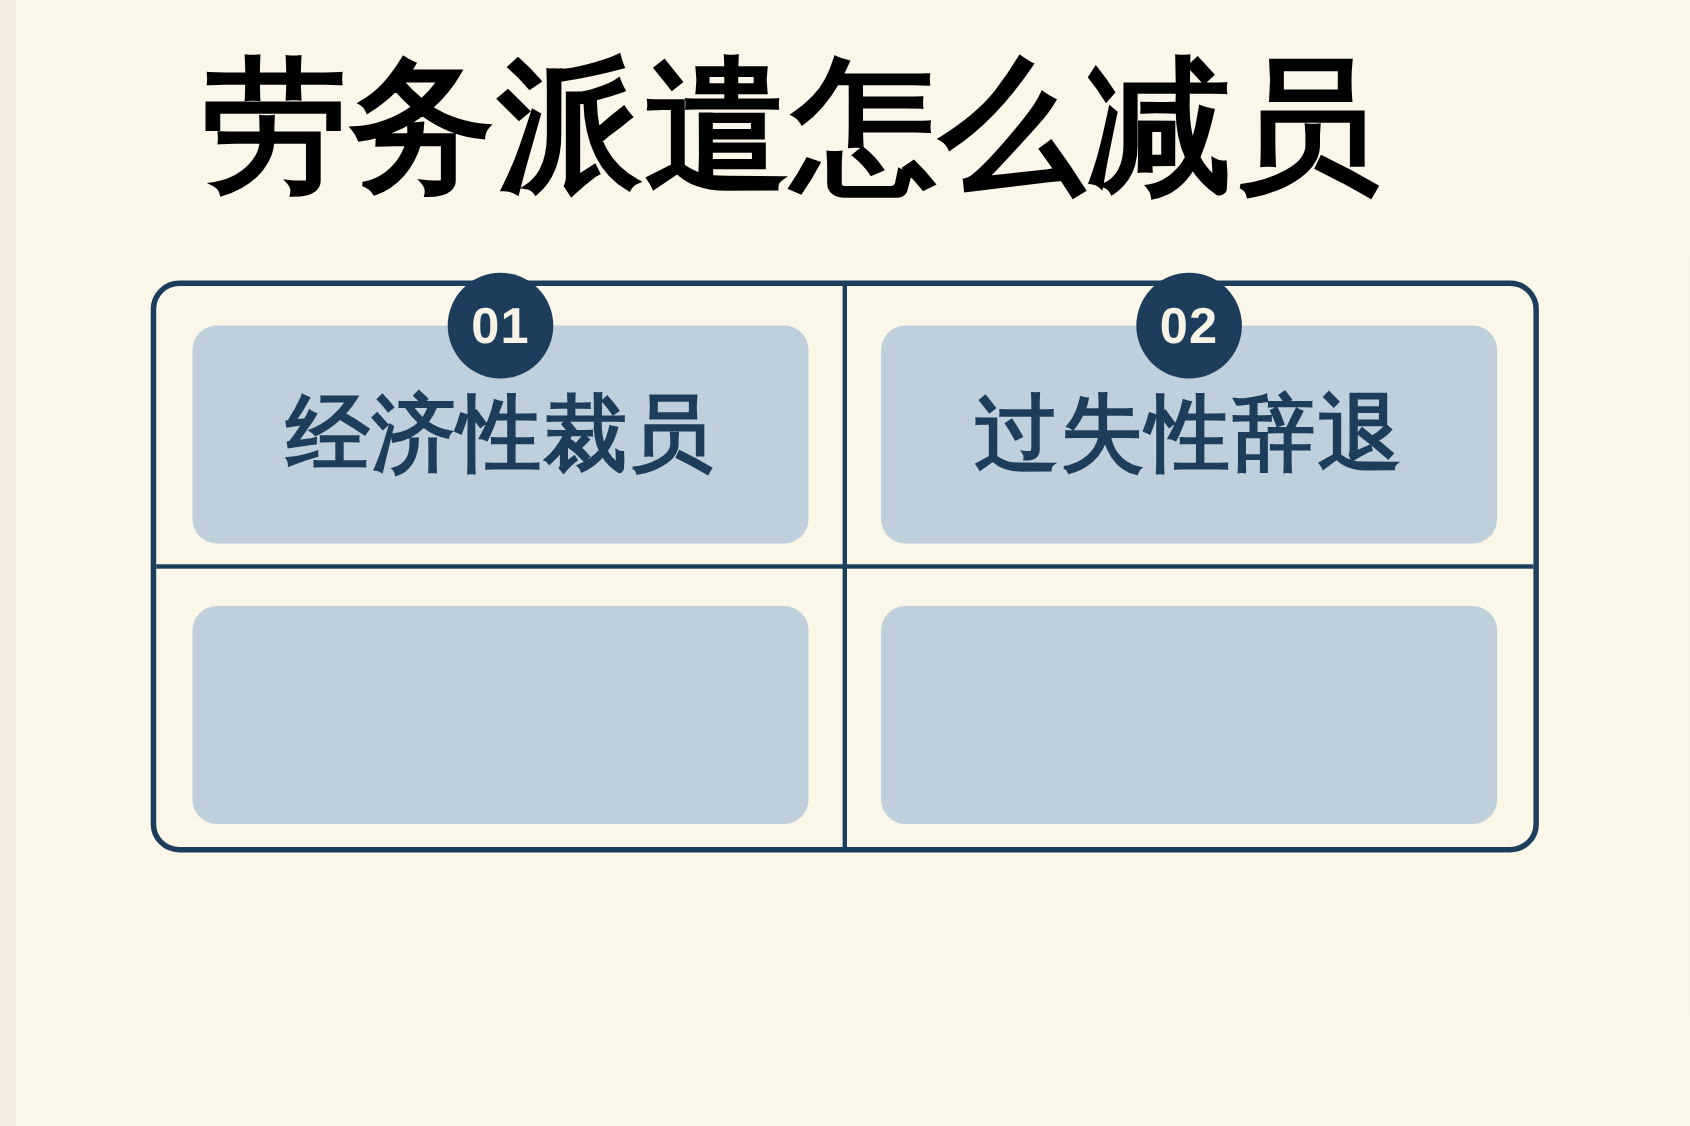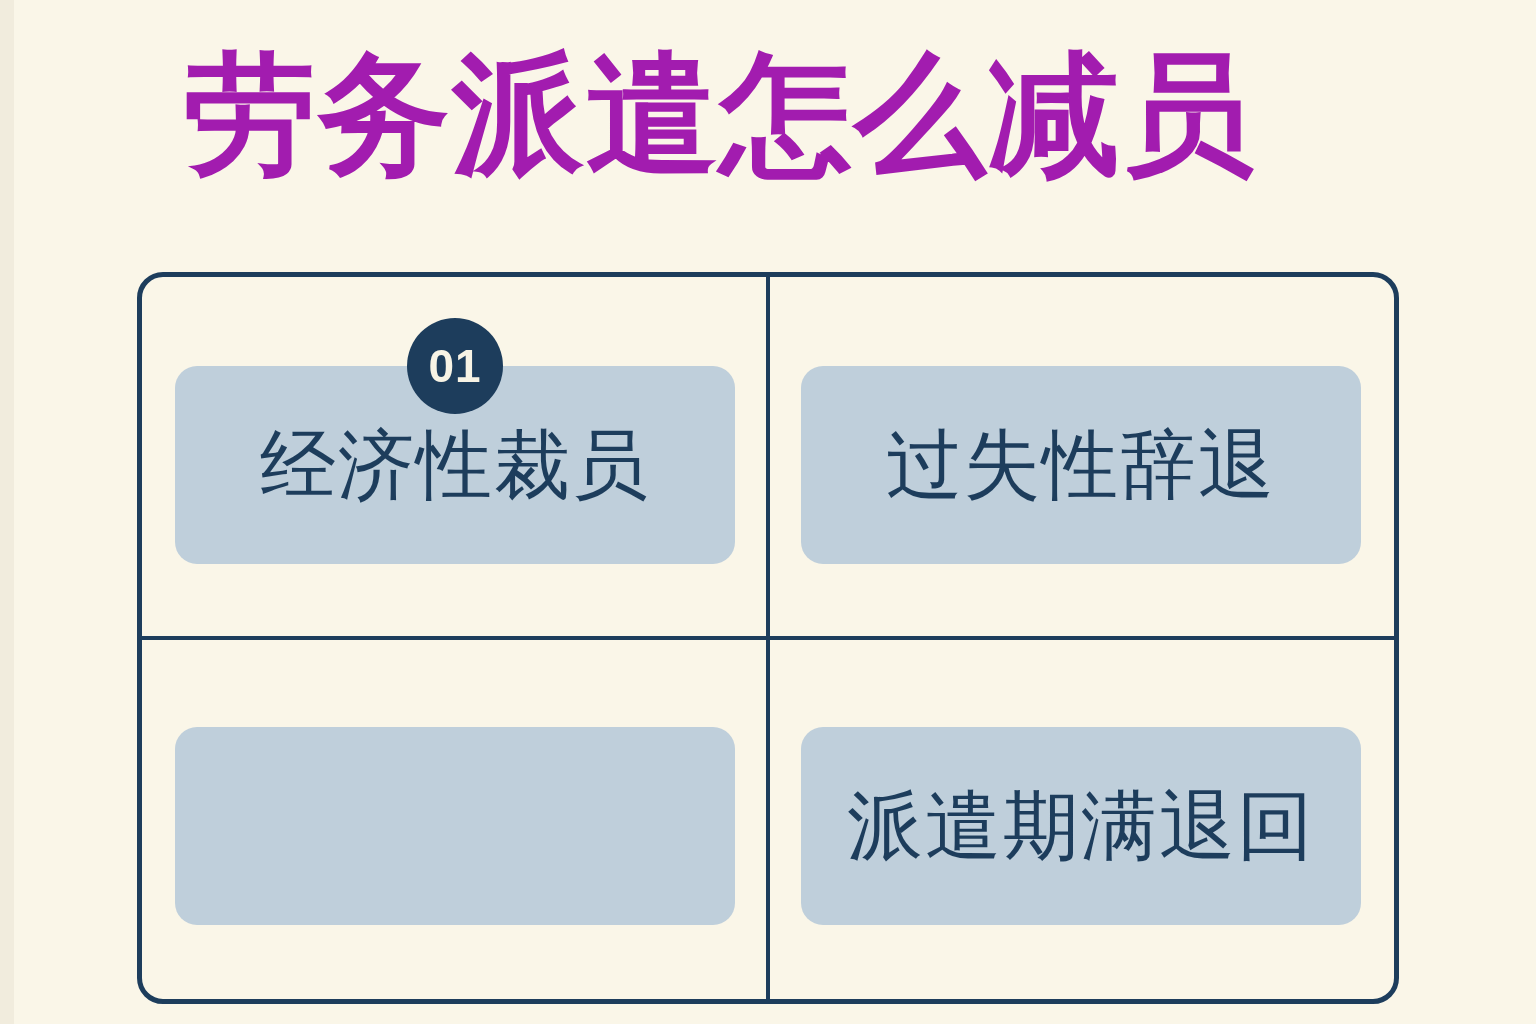--- a/index.html
+++ b/index.html
@@ -31,30 +31,30 @@
   .title {
     position: absolute;
     left: 0;
     top: 34px;
     width: 1440px;
     text-align: center;
     font-size: 132px;
     line-height: 1.22;
     font-weight: 700;
     letter-spacing: 2px;
-    color: #a21caf;
+    color: #000000;
     font-family: "Liberation Sans", "DejaVu Sans", sans-serif;
     white-space: nowrap;
   }
   .grid-frame {
     position: absolute;
     left: 137px;
-    top: 272px;
+    top: 255px;
     width: 1262px;
-    height: 732px;
+    height: 520px;
     border: 5px solid #1d3d5c;
     border-radius: 26px;
     box-sizing: border-box;
   }
   .v-divider {
     position: absolute;
     left: 50%;
     top: 0;
     width: 4px;
     height: 100%;
@@ -92,21 +92,21 @@
     height: 198px;
     display: flex;
     align-items: center;
     justify-content: center;
     box-sizing: border-box;
     padding: 0 26px;
     margin-top: 14px;
   }
   .chip-label {
     font-size: 76px;
-    font-weight: 400;
+    font-weight: 700;
     color: #1d3d5c;
     letter-spacing: 2px;
     white-space: nowrap;
     line-height: 1;
   }
   .badge {
     position: absolute;
     top: -48px;
     left: 50%;
     transform: translateX(-50%);
@@ -142,31 +142,31 @@
 
       <div class="cell c1">
         <div class="chip">
           <div class="badge">01</div>
           <div class="chip-label">经济性裁员</div>
         </div>
       </div>
 
       <div class="cell c2">
         <div class="chip">
+          <div class="badge">02</div>
           <div class="chip-label">过失性辞退</div>
         </div>
       </div>
 
       <div class="cell c3">
         <div class="chip">
         </div>
       </div>
 
       <div class="cell c4">
         <div class="chip">
-          <div class="chip-label">派遣期满退回</div>
         </div>
       </div>
 
     </div>
   </div>
 
 </div>
 
 </body></html>

